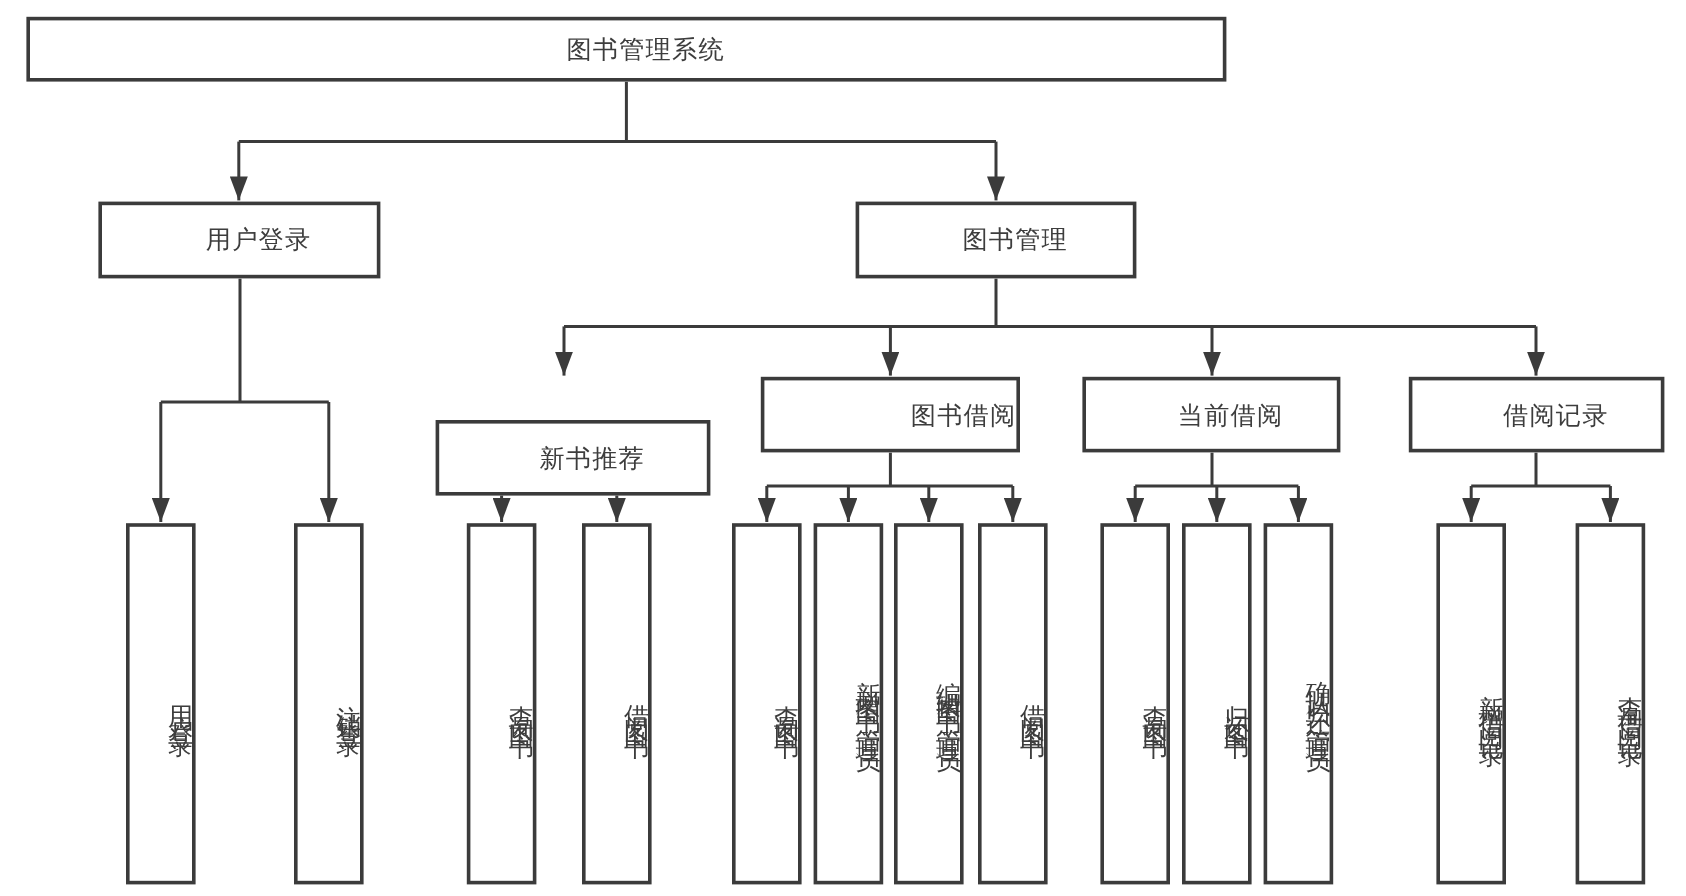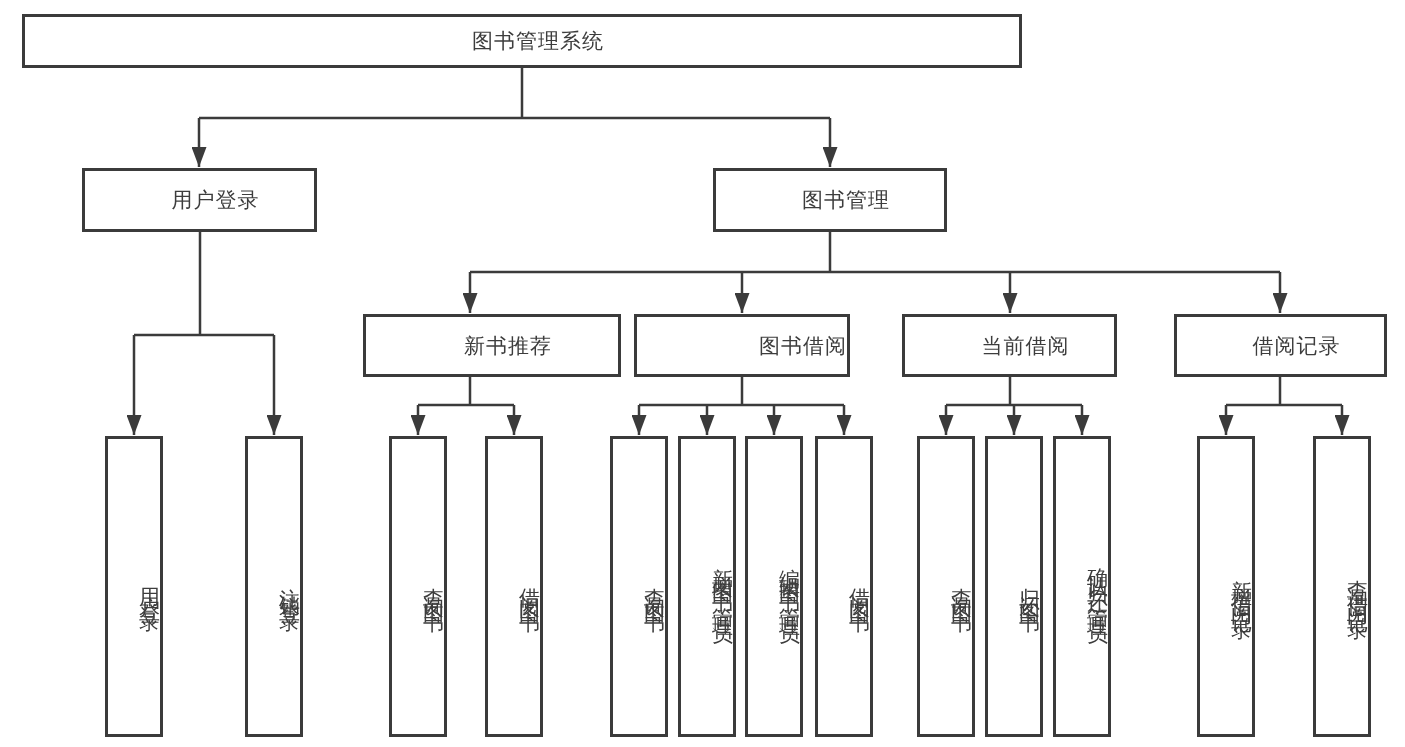--- a/index.html
+++ b/index.html
@@ -37,21 +37,21 @@
     letter-spacing: 8px;
     line-height: 1;
   }
   
   .root    { left: 22px;   top: 14px;  width: 1000px; height: 54px; }
   .lvl2    { top: 168px; height: 64px; }
   .lvl3    { top: 314px; height: 63px; }
   .leaf    { top: 436px; height: 301px; width: 58px; }
   #n-login   { left: 82px;  width: 235px; }
   #n-mgmt    { left: 713px; width: 234px; justify-content: center; }
-  #n-rec     { left: 363px;  width: 258px; }
+  #n-rec     { left: 363px;  width: 229px; margin-top: 36px; }
   #n-bor     { left: 634px;  width: 216px; justify-content: flex-end; }
   #n-cur     { left: 902px;  width: 215px; font-family: Liberation Serif, serif; }
   #n-recrd   { left: 1174px; width: 213px; }
   #lf-a1 { left: 105px; }  #lf-a2 { left: 245px; }
   #lf-b1 { left: 389px; }  #lf-b2 { left: 485px; }
   #lf-c1 { left: 610px; }  #lf-c2 { left: 678px; }  #lf-c3 { left: 745px; }  #lf-c4 { left: 815px; }
   #lf-d1 { left: 917px; }  #lf-d2 { left: 985px; }  #lf-d3 { left: 1053px; }
   #lf-e1 { left: 1197px; } #lf-e2 { left: 1313px; }
   .watermark {
     position: absolute;

